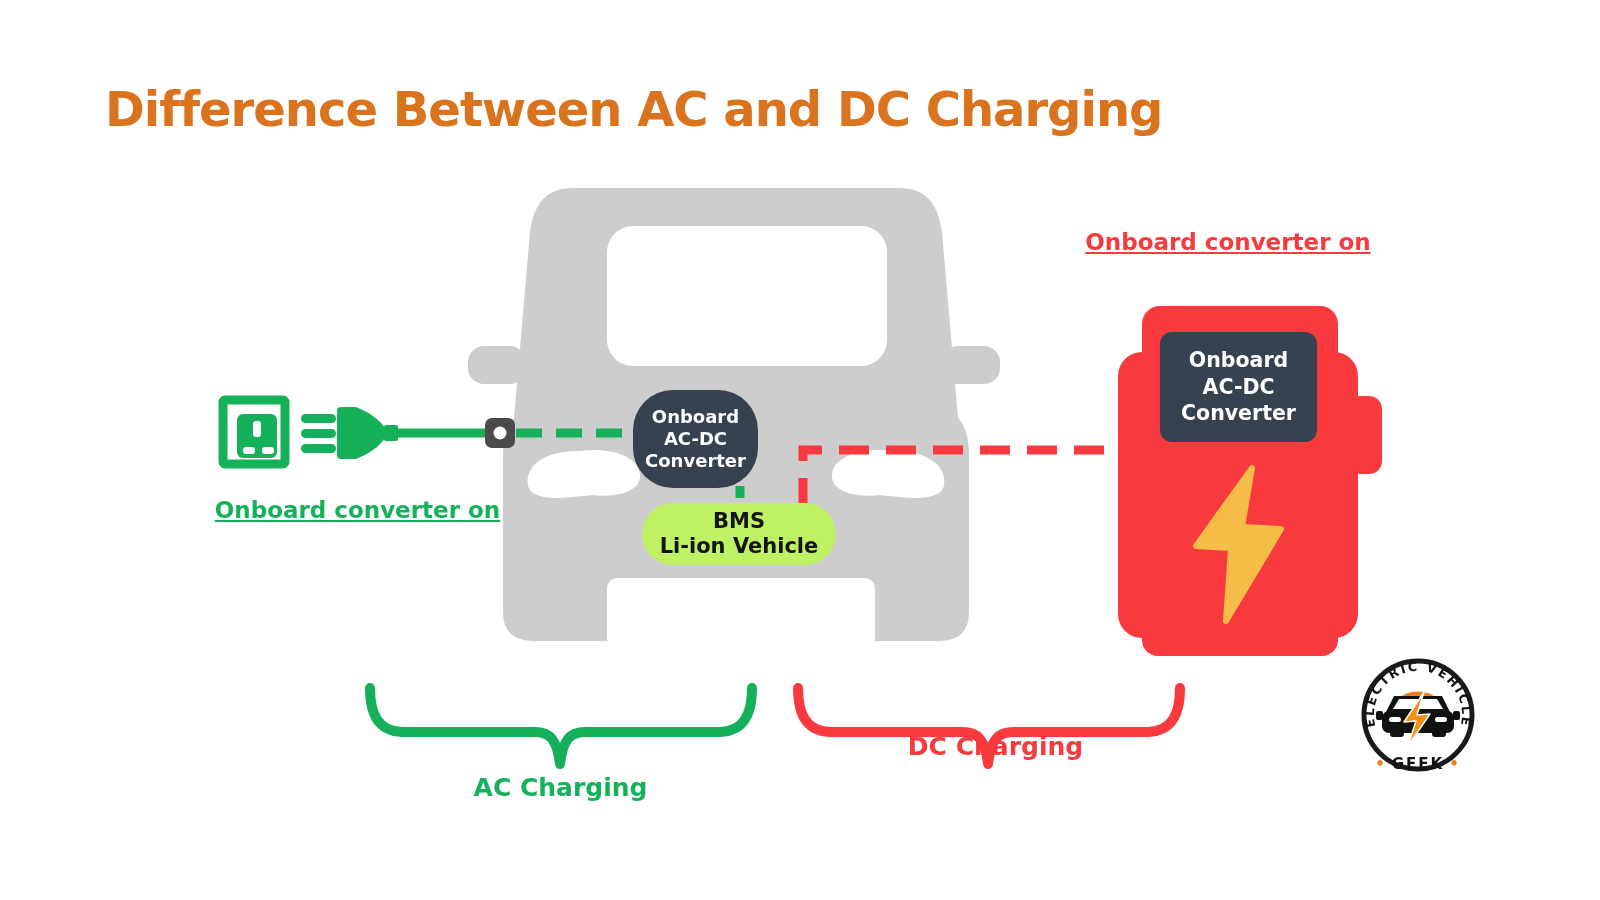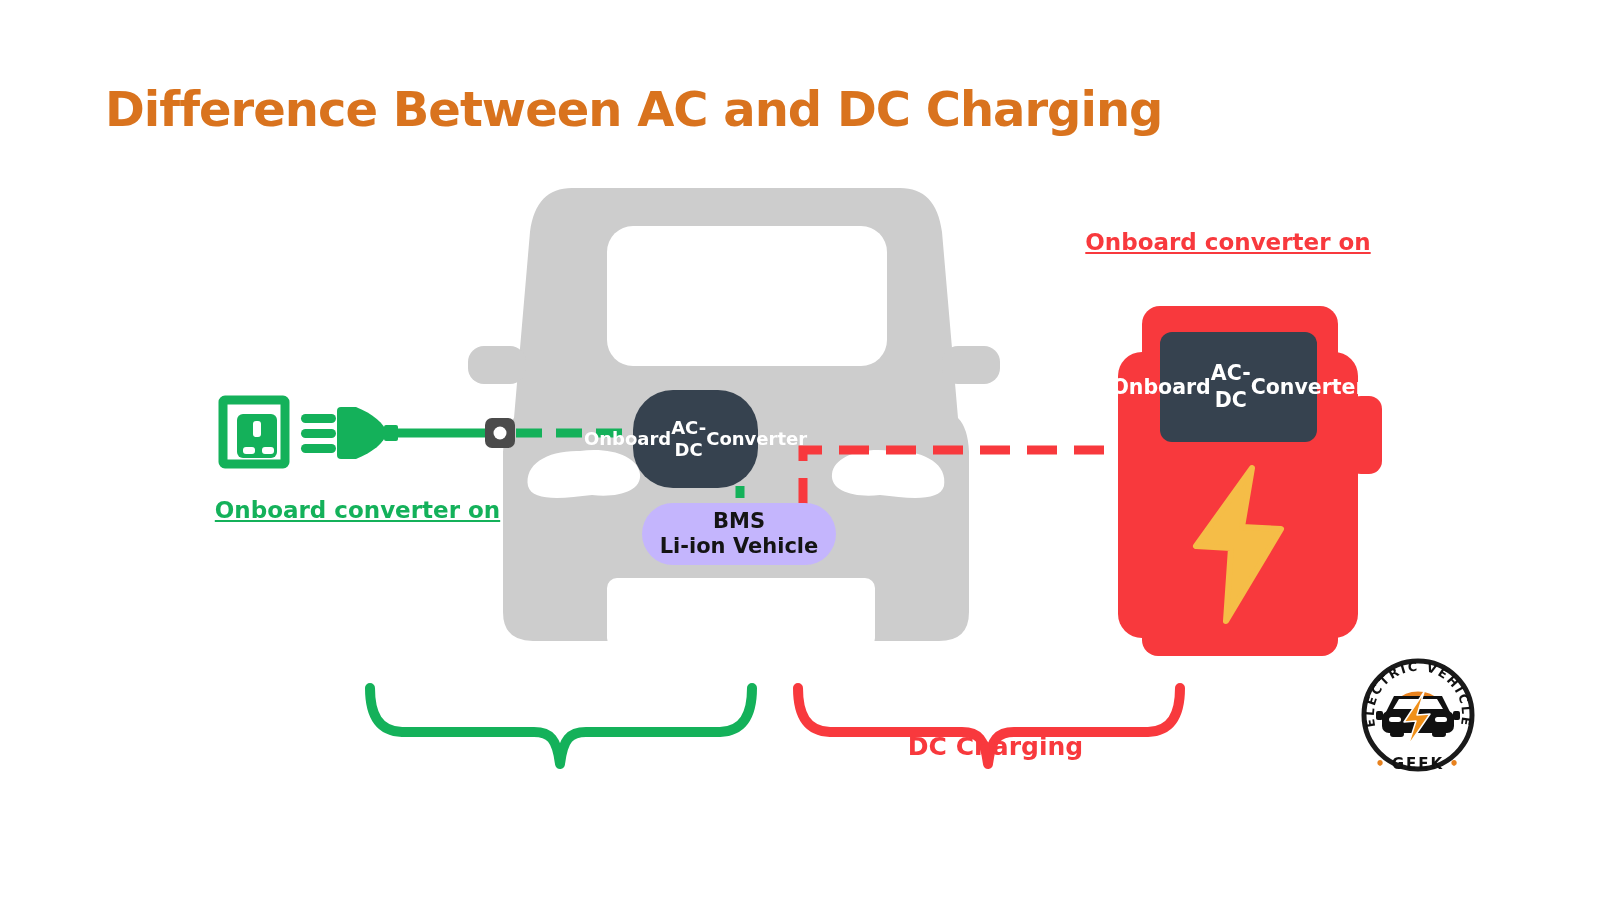--- a/index.html
+++ b/index.html
@@ -10,28 +10,28 @@
   .scene{position:absolute;left:0;top:0;width:1600px;height:900px;}
   .overlay{position:absolute;box-sizing:border-box;text-decoration:underline;}
   .page-title{
     position:absolute;left:88px;top:64px;margin:17px;
     font-size:48px;font-weight:800;letter-spacing:-1px;color:#D9731E;white-space:nowrap;
   }
   .caption{position:absolute;text-align:center;font-weight:700;line-height:1.45;}
   .caption.green{color:#14B15A;font-size:23px;}
   .caption.red{color:#F8393D;font-size:23px;}
   .navy-box{
-    position:absolute;background:#36424F;color:#ffffff;display:flex;flex-direction:row;
+    position:absolute;background:#36424F;color:#ffffff;display:flex;flex-direction:column;
     align-items:center;justify-content:center;text-align:center;font-weight:700;
   }
   .conv-blob{left:633px;top:390px;width:125px;height:98px;border-radius:40px;font-size:18px;line-height:1.22;}
   .station-box{left:1160px;top:332px;width:157px;height:110px;border-radius:12px;font-size:20.5px;line-height:1.3;}
   .battery{
     position:absolute;left:642px;top:503px;width:194px;height:62px;border-radius:31px;
-    background:#c4b5fd;color:#141414;display:flex;flex-direction:column;align-items:center;
+    background:#bef264;color:#141414;display:flex;flex-direction:column;align-items:center;
     justify-content:center;font-weight:800;font-size:21px;line-height:1.2;text-align:center;
   }
   .note{
     position:absolute;left:592px;top:580px;width:310px;text-align:center;
     color:#DC7A1E;font-weight:800;font-size:25px;line-height:1.36;
   }
   .brace-label{position:absolute;font-weight:800;font-size:25px;text-align:center;}
   .brace-label.green{left:458px;top:773px;width:205px;color:#14B15A;}
   .brace-label.red{left:888px;top:732px;width:215px;color:#F8393D;}
 </style>
@@ -141,15 +141,16 @@
     <div>Li-ion Vehicle</div>
   </div>
 
   <div class="navy-box station-box">
     <div>Onboard</div>
     <div>AC-DC</div>
     <div>Converter</div>
   </div>
 
 
+  <div class="brace-label green">AC Charging</div>
   <div class="brace-label red">DC Charging</div>
 
 </div>
 
 </body></html>

